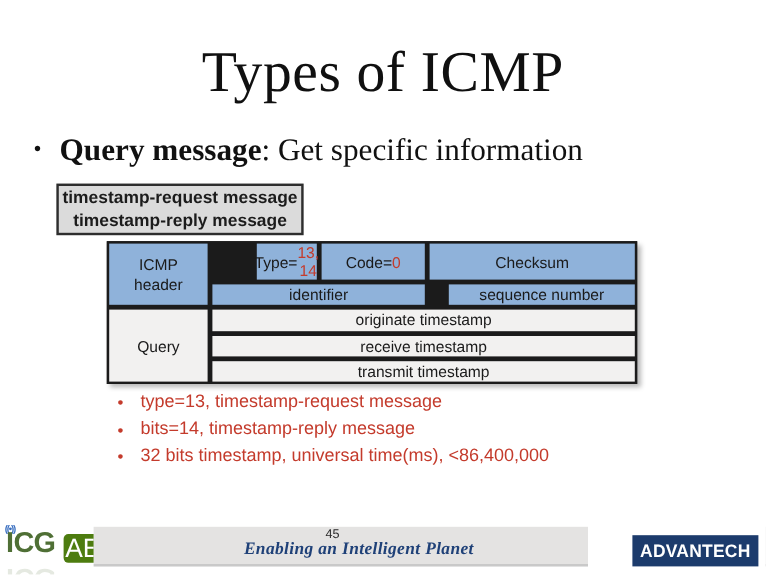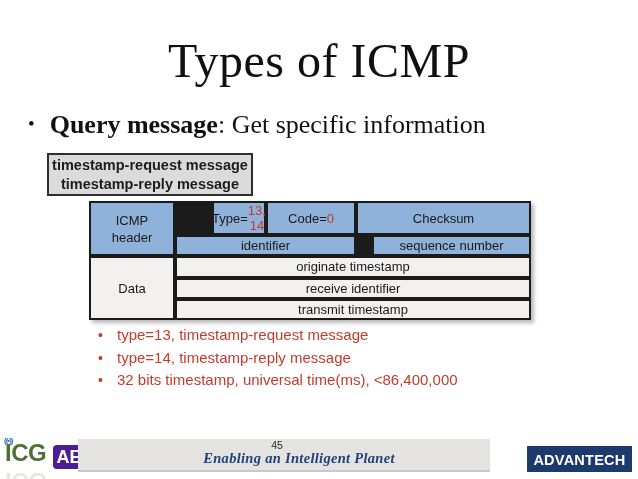--- a/index.html
+++ b/index.html
@@ -74,23 +74,23 @@
   }
   .antenna{
     position:absolute;left:4px;top:6px;font-size:8px;font-weight:bold;color:#3a6fc0;
     letter-spacing:-1px;
   }
   .icg-word{
     position:absolute;left:5px;top:9px;font-size:24px;font-weight:bold;color:#4f6f35;
     letter-spacing:-0.5px;
   }
   .ae-badge{
-    position:absolute;left:53px;top:15px;width:32px;height:24px;background:#4c1d95;
+    position:absolute;left:53px;top:15px;width:32px;height:24px;background:#4d7c0f;
     border-radius:4px;display:flex;align-items:center;justify-content:center;
-    color:#ffffff;font-weight:bold;font-size:18px;
+    color:#ffffff;font-weight:normal;font-size:22px;
   }
   .icg-reflection{
     position:absolute;left:5px;top:37px;font-size:24px;font-weight:bold;color:#4f6f35;
     letter-spacing:-0.5px;transform:scaleY(-1);opacity:0.15;
   }
   .adv-area{
     position:absolute;left:490px;top:437px;width:148px;height:42px;background:#ffffff;text-align:center;
   }
   .adv-box{
     position:absolute;left:37px;top:9px;width:105px;height:26px;background:#1c3b6c;
@@ -124,34 +124,34 @@
         <span>Type=</span>
         <span class="red">13, 14</span>
       </div>
     <div class="cell blue c-code">
         <span>Code=</span>
         <span class="red">0</span>
       </div>
     <div class="cell blue c-chk">Checksum</div>
     <div class="cell blue c-ident">identifier</div>
     <div class="cell blue c-seq">sequence number</div>
-    <div class="cell c-data">Data</div>
+    <div class="cell c-data">Query</div>
     <div class="cell c-orig">originate timestamp</div>
-    <div class="cell c-recv">receive identifier</div>
+    <div class="cell c-recv">receive timestamp</div>
     <div class="cell c-trans">transmit timestamp</div>
   </div>
 
   <div class="notes">
     <div class="note">
       <span class="nb">•</span>
       <span>type=13, timestamp-request message</span>
     </div>
     <div class="note">
       <span class="nb">•</span>
-      <span>type=14, timestamp-reply message</span>
+      <span>bits=14, timestamp-reply message</span>
     </div>
     <div class="note">
       <span class="nb">•</span>
       <span>32 bits timestamp, universal time(ms), &lt;86,400,000</span>
     </div>
   </div>
 
   <div class="footer-bar"></div>
   <div class="page-num">45</div>
   <div class="tagline">Enabling an Intelligent Planet</div>

